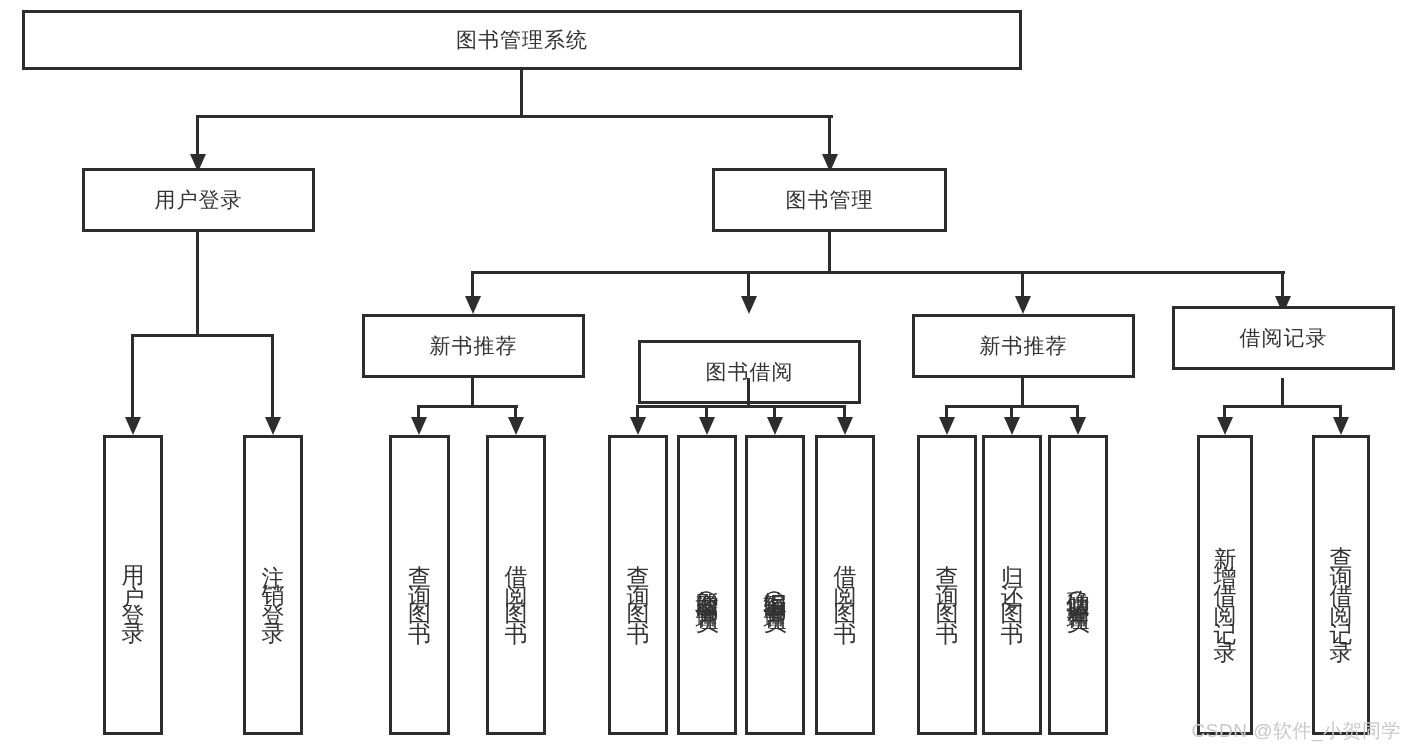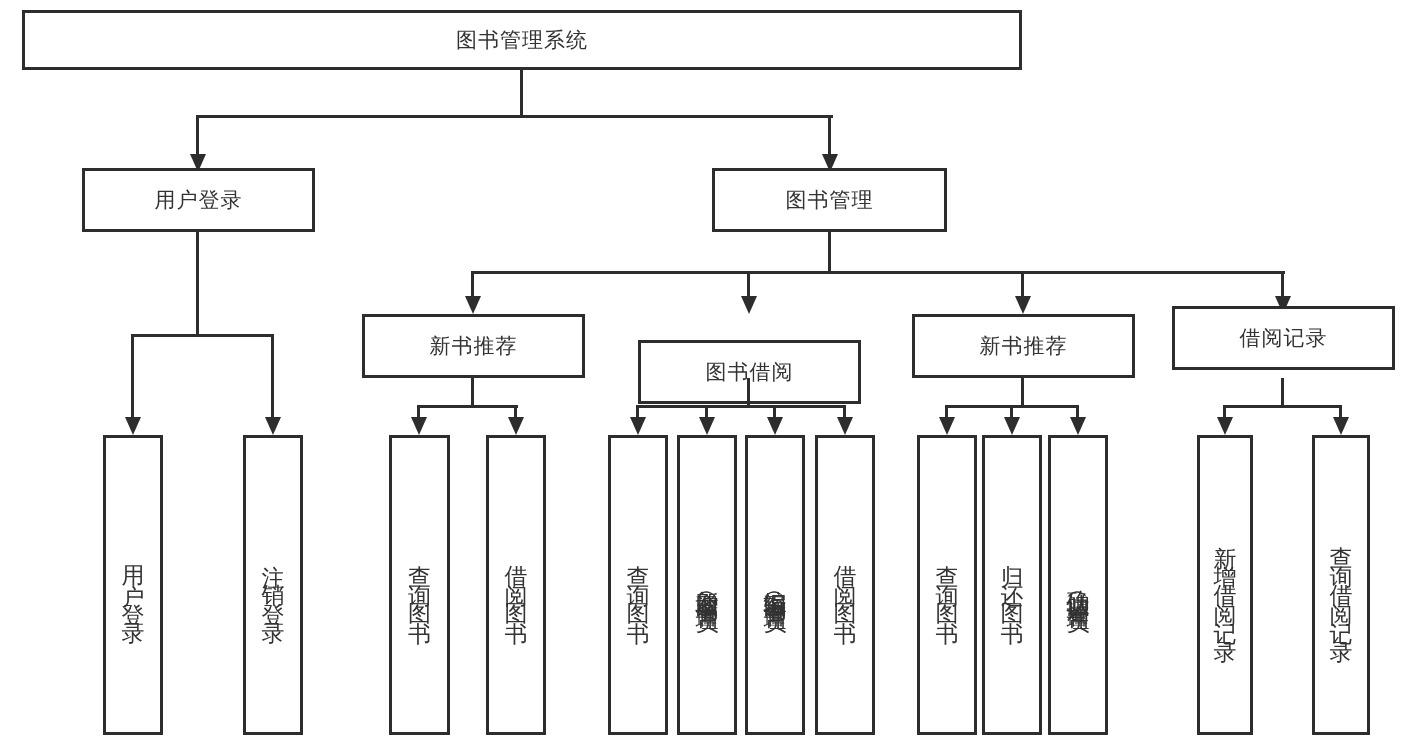--- a/index.html
+++ b/index.html
@@ -187,14 +187,15 @@
     <span>确认归还（管理员）</span>
   </div>
 
   <div class="vbox" style="left:1197px;width:56px;">
     <span>新增借阅记录</span>
   </div>
   <div class="vbox" style="left:1312px;width:58px;">
     <span>查询借阅记录</span>
   </div>
 
+  <div class="watermark">CSDN @软件_小贺同学</div>
 
 </div>
 
 </body></html>

